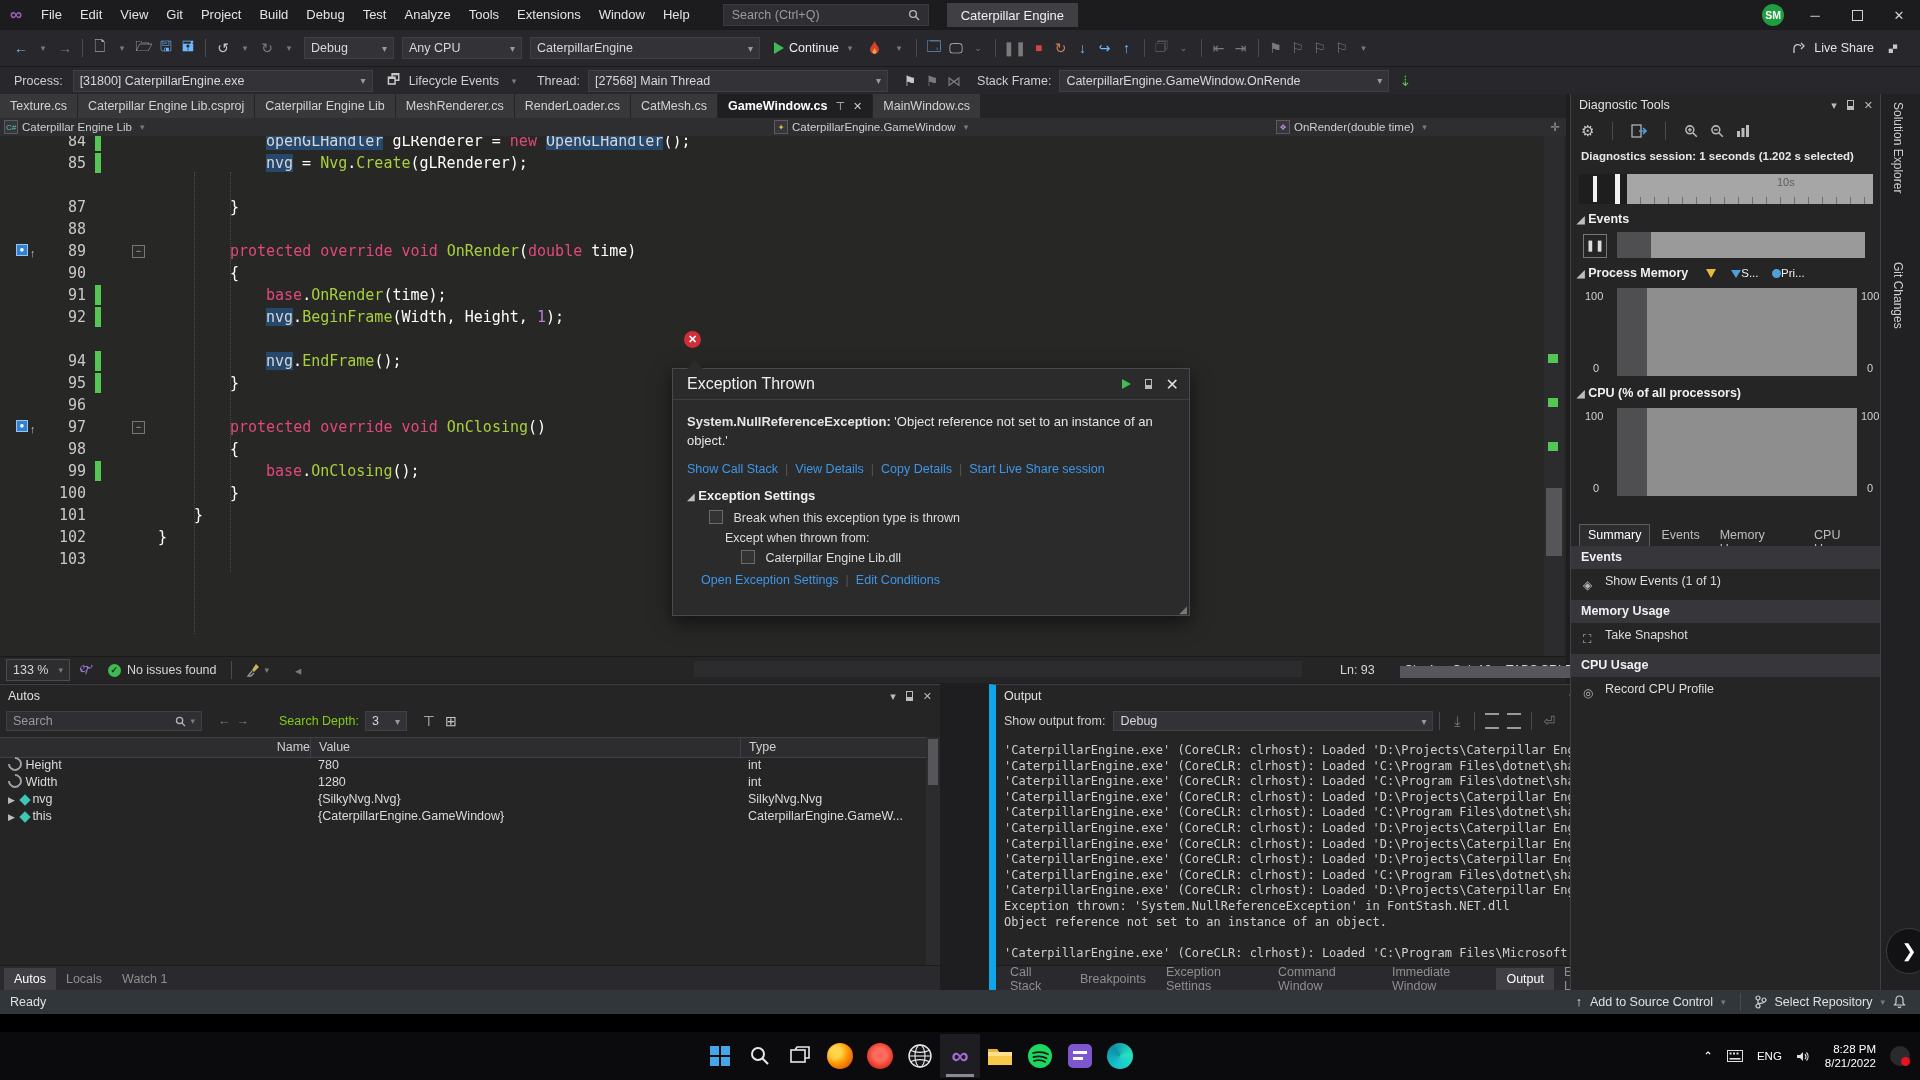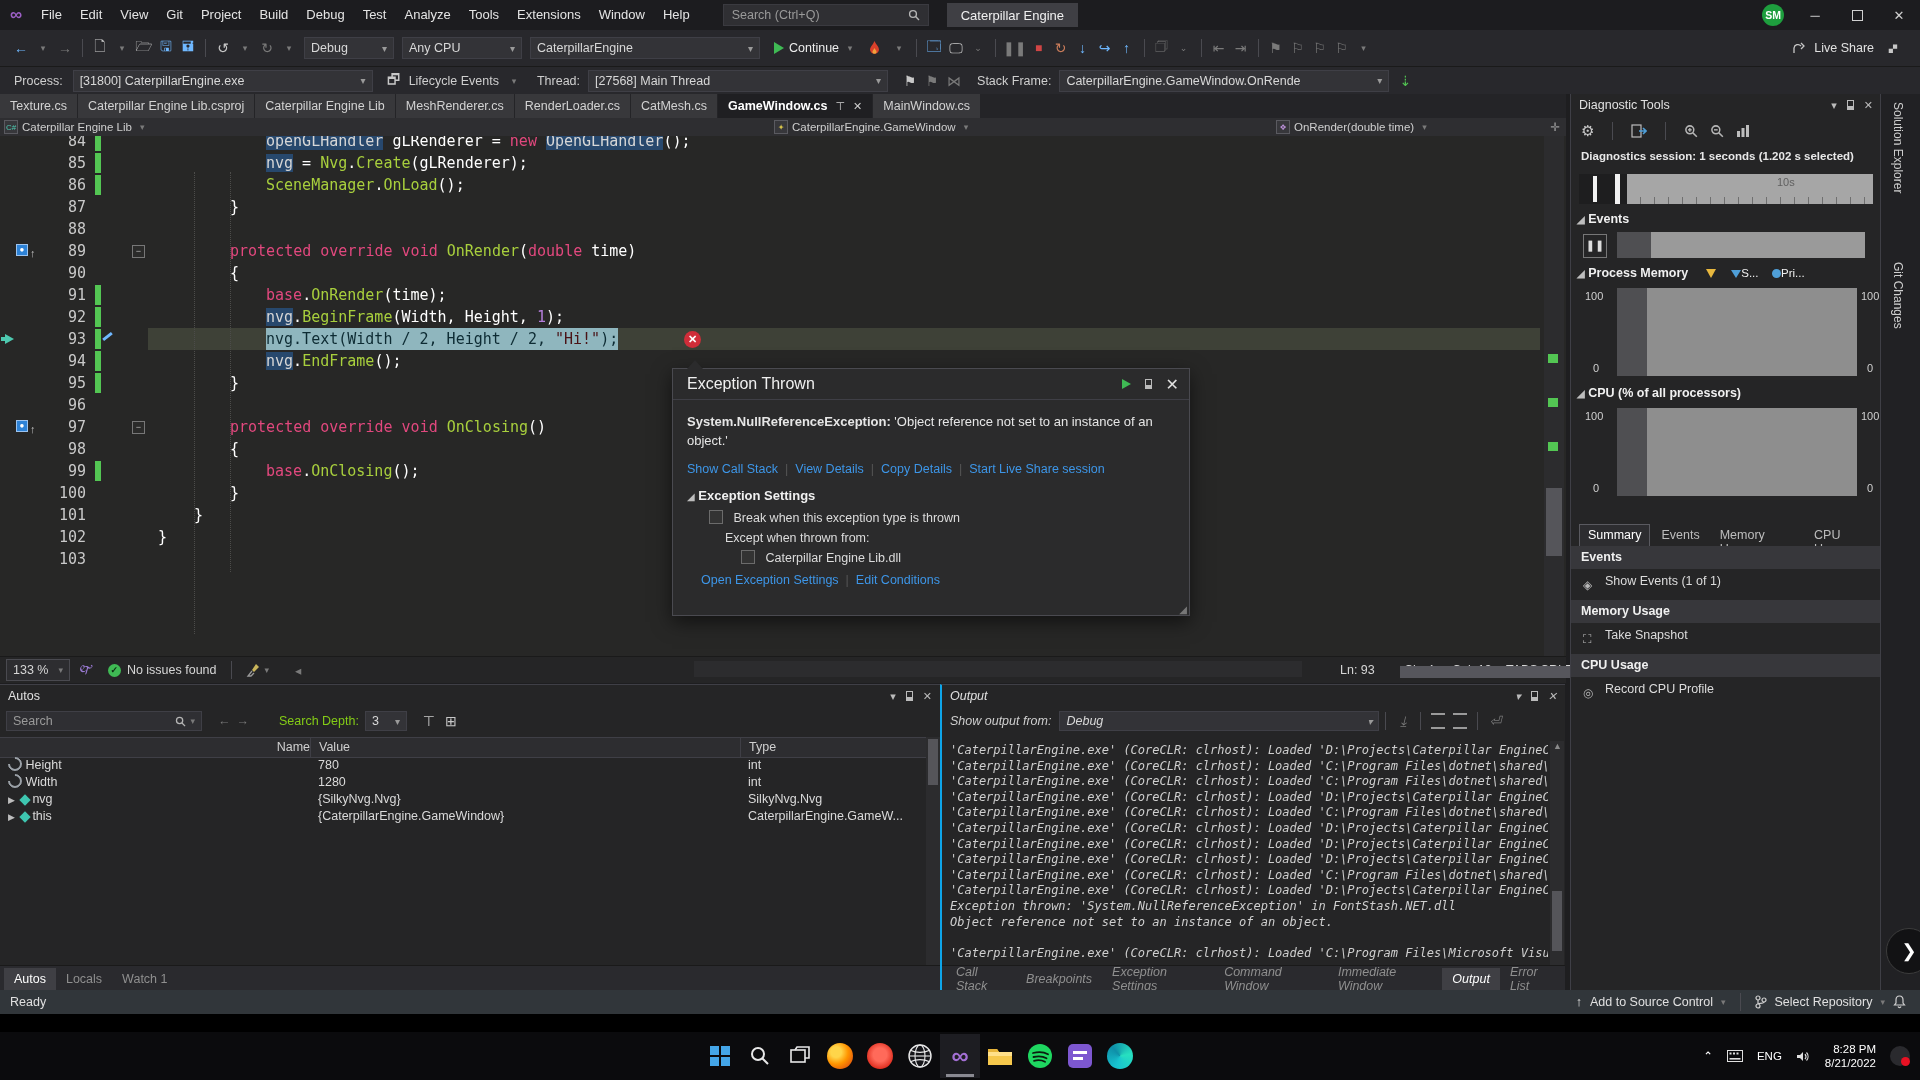--- a/index.html
+++ b/index.html
@@ -83,21 +83,21 @@
   .searchbox2{display:inline-flex;align-items:center;justify-content:space-between;width:196px;height:20px;background:#2f2f33;border:1px solid #3f3f46;padding:0 6px;box-sizing:border-box;color:#9a9a9a;}
   .gridhead{position:absolute;left:0;top:52px;width:926px;height:19px;background:#2d2d30;border-top:1px solid #3f3f46;border-bottom:1px solid #3f3f46;color:#cfcfcf;}
   .gcol{position:absolute;top:0;height:19px;line-height:19px;padding-left:8px;border-left:1px solid #3f3f46;box-sizing:border-box;}
   .arow{position:absolute;left:0;width:926px;height:17px;line-height:17px;color:#dadada;}
   .acell{position:absolute;top:0;white-space:nowrap;overflow:hidden;}
   .wrench{display:inline-block;width:10px;height:10px;border:2px solid #9aa0a6;border-radius:50%;border-left-color:transparent;transform:rotate(45deg);vertical-align:-2px;}
   .localdia{display:inline-block;width:8px;height:8px;background:#3ec6b0;transform:rotate(45deg);vertical-align:-1px;}
   .expander{color:#bdbdbd;font-size:9px;margin-right:6px;}
   .ascroll{position:absolute;right:0;top:52px;width:14px;height:230px;background:#2c2c2e;}
   
-  .output{left:940px;top:684px;width:623px;height:306px;background:#252526;border-top:1px solid #3f3f46;border-left:2px solid #0ea5e9;font-style:italic;}
+  .output{left:989px;top:684px;width:623px;height:306px;background:#252526;border-top:1px solid #3f3f46;border-left:7px solid #0ea5e9;}
   .outline{position:absolute;left:8px;white-space:pre;font-size:12px;line-height:15.6px;color:#cfcfcf;font-family:"DejaVu Sans Mono",monospace;width:600px;overflow:hidden;}
   .oi{display:inline-block;width:14px;height:12px;border-bottom:2px solid #9a9a9a;border-top:2px solid #9a9a9a;margin:0 4px;}
   
   .diag{left:1570px;top:94px;width:310px;height:896px;background:#252526;border-left:1px solid #3f3f46;}
   .dsec{color:#f0f0f0;font-weight:bold;font-size:12.5px;}
   .dhbar{position:absolute;left:0;width:310px;height:23px;background:#37373b;color:#f0f0f0;font-weight:bold;line-height:23px;padding-left:10px;box-sizing:border-box;}
   .ditem{position:absolute;left:0;width:310px;height:25px;line-height:25px;color:#dcdcdc;padding-left:34px;box-sizing:border-box;}
   .dico{position:absolute;left:12px;top:4px;color:#b8b8b8;font-size:12px;}
   .chart{position:absolute;background:#8e8e8e;}
   .chart .dkstrip{position:absolute;left:0;top:0;width:30px;height:100%;background:#4f4f52;}
@@ -313,25 +313,20 @@
   <div class="codeline" style="top: -6px;">
         <span class="lnum">84</span>
         <span class="gbar"></span>
         <span class="codetext" style="left: 266px;"><span class="seg-b">openGLHandler</span><span class="seg-p"> gLRenderer = </span><span class="seg-k">new</span><span class="seg-p"> </span><span class="seg-b">OpenGLHandler</span><span class="seg-p">();</span></span>
       </div>
       <div class="codeline" style="top: 16px;">
         <span class="lnum">85</span>
         <span class="gbar"></span>
         <span class="codetext" style="left: 266px;"><span class="seg-b">nvg</span><span class="seg-p"> = </span><span class="seg-f">Nvg</span><span class="seg-p">.</span><span class="seg-f">Create</span><span class="seg-p">(gLRenderer);</span></span>
       </div>
-      <div class="codeline" style="top: 38px;">
-        <span class="lnum">86</span>
-        <span class="gbar"></span>
-        <span class="codetext" style="left: 266px;"><span class="seg-f">SceneManager</span><span class="seg-p">.</span><span class="seg-f">OnLoad</span><span class="seg-p">();</span></span>
-      </div>
       <div class="codeline" style="top: 60px;">
         <span class="lnum">87</span>
         <span class="codetext" style="left: 230px;"><span class="seg-p">}</span></span>
       </div>
       <div class="codeline" style="top: 82px;">
         <span class="lnum">88</span>
         <span class="codetext" style="left: 158px;"></span>
       </div>
       <div class="codeline" style="top: 104px;">
         <span class="trace">
@@ -348,28 +343,20 @@
       </div>
       <div class="codeline" style="top: 148px;">
         <span class="lnum">91</span>
         <span class="gbar"></span>
         <span class="codetext" style="left: 266px;"><span class="seg-k">base</span><span class="seg-p">.</span><span class="seg-f">OnRender</span><span class="seg-p">(time);</span></span>
       </div>
       <div class="codeline" style="top: 170px;">
         <span class="lnum">92</span>
         <span class="gbar"></span>
         <span class="codetext" style="left: 266px;"><span class="seg-b">nvg</span><span class="seg-p">.</span><span class="seg-f">BeginFrame</span><span class="seg-p">(Width, Height, </span><span class="seg-n">1</span><span class="seg-p">);</span></span>
-      </div>
-      <div class="codeline" style="top: 192px;">
-        <div class="band"></div>
-        <div class="curarrow"></div>
-        <div class="pencil"></div>
-        <span class="lnum">93</span>
-        <span class="gbar"></span>
-        <span class="codetext" style="left: 266px;"><span class="stmt"><span class="seg-d">nvg.Text(Width / 2, Height / 2, </span><span class="seg-s">"Hi!"</span><span class="seg-d">);</span></span></span>
       </div>
       <div class="codeline" style="top: 214px;">
         <span class="lnum">94</span>
         <span class="gbar"></span>
         <span class="codetext" style="left: 266px;"><span class="seg-b">nvg</span><span class="seg-p">.</span><span class="seg-f">EndFrame</span><span class="seg-p">();</span></span>
       </div>
       <div class="codeline" style="top: 236px;">
         <span class="lnum">95</span>
         <span class="gbar"></span>
         <span class="codetext" style="left: 230px;"><span class="seg-p">}</span></span>

